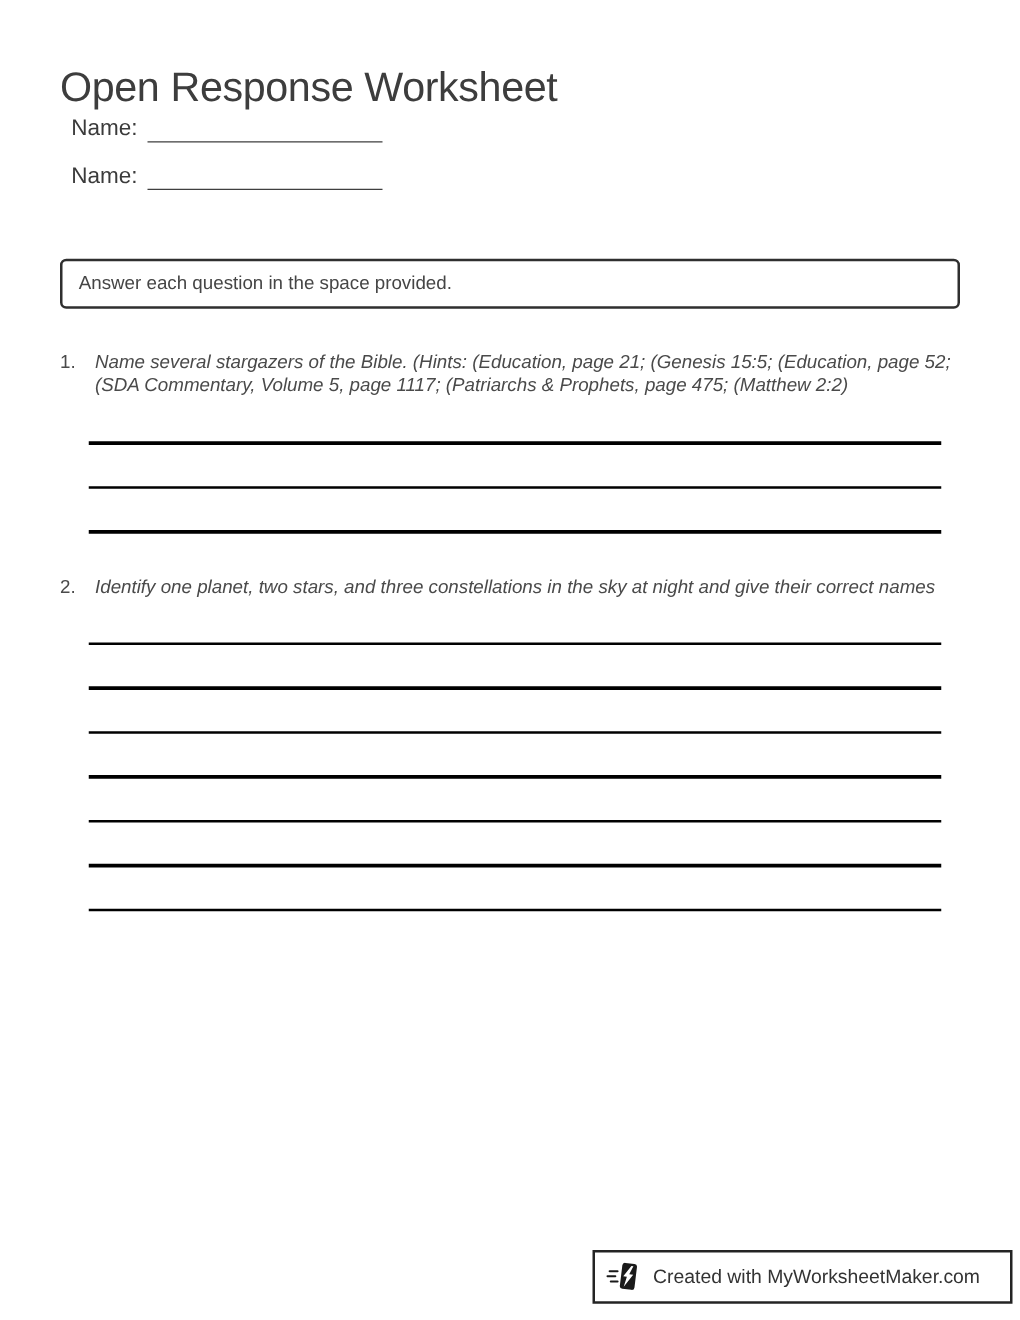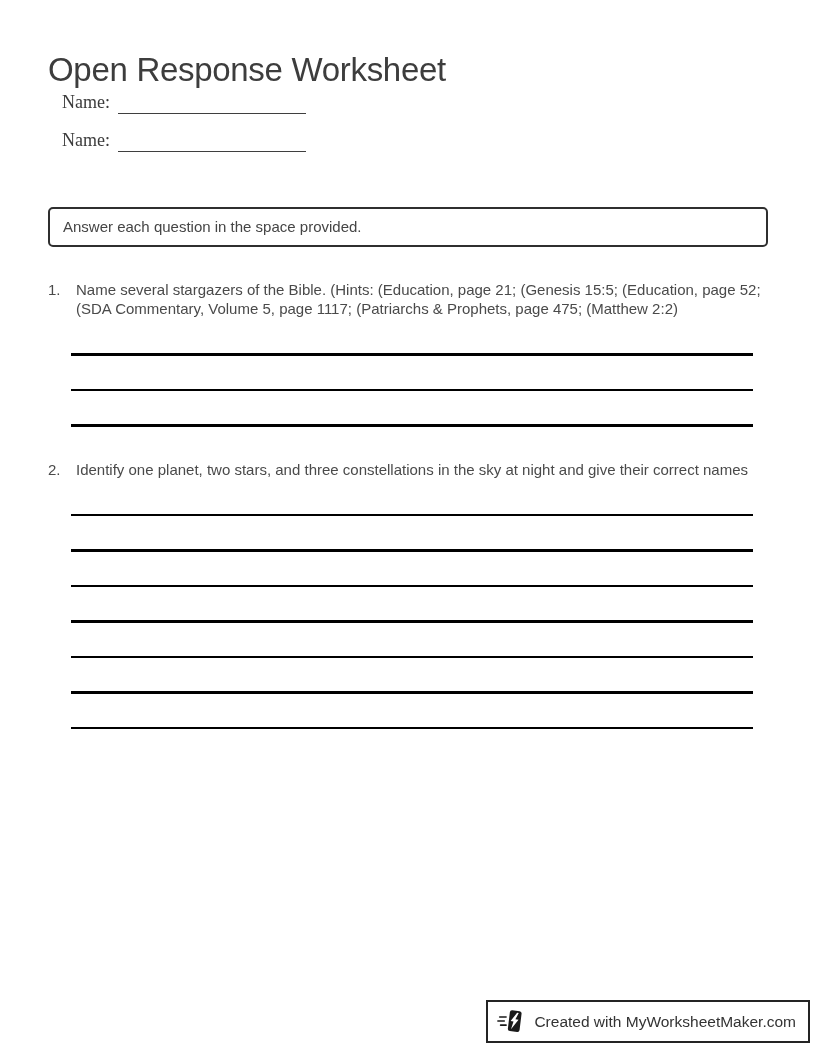--- a/index.html
+++ b/index.html
@@ -27,21 +27,20 @@
   }
   .fields { width: 258px; flex-shrink: 0; }
   .field-row { display: flex; align-items: flex-end; margin-bottom: 13px; }
   .field-label {
     width: 62px;
     text-align: right;
     font-size: 18px;
     color: #3b3b3b;
     margin-right: 8px;
     line-height: 24px;
-    font-family: Liberation Serif, serif;
   }
   .field-line {
     flex: 1;
     height: 25px;
     border-bottom: 1.5px solid #3f3f3f;
   }
 
   
   .instructions-box {
     margin-top: 42px;
@@ -54,40 +53,40 @@
 
   
   .question { margin-top: 33px; }
   .q-head {
     display: flex;
     font-size: 15px;
     line-height: 19px;
     color: #4a4a4a;
   }
   .q-num { width: 28px; flex-shrink: 0; }
-  .q-text { flex: 1; padding-right: 2px; }
+  .q-text { flex: 1; padding-right: 2px; font-style: italic; }
   .q-lines { margin-left: 23px; margin-right: 15px; }
   .answer-line {
     height: 2.5px;
     background: #000000;
     margin-top: 33px;
   }
   .answer-line:first-child { margin-top: 35px; }
 
   
   .footer {
     position: absolute;
     right: 6px;
     bottom: 13px;
     background: #ffffff;
     border: 2px solid #242424;
     display: flex;
     align-items: center;
     gap: 8px;
-    padding: 5px 12px 5px 9px;
+    padding: 5px 24px 5px 9px;
     font-size: 15.5px;
     color: #333333;
   }
   .footer svg { display: block; }
 </style>
 </head>
 <body>
 
 <div class="page">
 

